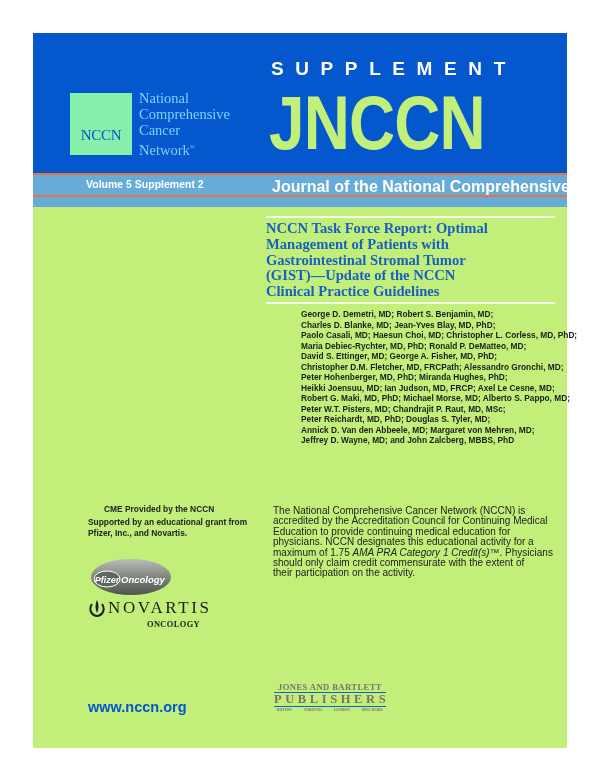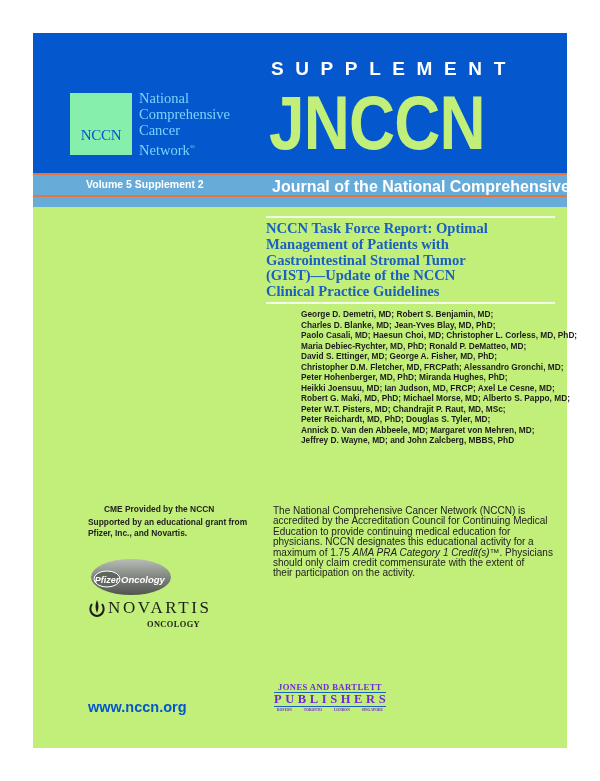--- a/index.html
+++ b/index.html
@@ -34,21 +34,21 @@
   .novartis { position: absolute; left: 55px; top: 564px; width: 115px; height: 40px; }
   .novartis-word { position: absolute; left: 20px; top: 1px; font-family: "Liberation Serif", serif; font-size: 17px; color: #1d1d1d; letter-spacing: 2.6px; white-space: nowrap; }
   .novartis-sub { position: absolute; left: 59px; top: 23px; font-family: "Liberation Serif", serif; font-size: 8.4px; font-weight: bold; color: #1d1d1d; letter-spacing: 0.4px; white-space: nowrap; }
 
   .accr { position: absolute; left: 240px; top: 473px; font-size: 10px; line-height: 10.4px; font-weight: normal; color: #222222; }
   .accr div { white-space: nowrap; }
   .accr i { font-style: italic; }
 
   .url { position: absolute; left: 55px; top: 666px; font-size: 14.5px; font-weight: bold; color: #0457cc; white-space: nowrap; }
 
-  .jb { position: absolute; left: 241px; top: 649px; width: 112px; text-align: center; color: #6d28d9; font-family: "Liberation Serif", serif; }
+  .jb { position: absolute; left: 241px; top: 649px; width: 112px; text-align: center; color: #737373; font-family: "Liberation Serif", serif; }
   .jb-top { font-size: 8.6px; font-weight: bold; letter-spacing: 0.4px; white-space: nowrap; border-bottom: 1px solid #1a5fc2; line-height: 10px; padding-bottom: 0; }
   .jb-mid { font-size: 12.5px; font-weight: bold; letter-spacing: 3.6px; white-space: nowrap; line-height: 13px; border-bottom: 1px solid #1a5fc2; }
   .jb-cities { display: flex; justify-content: space-between; font-size: 3.6px; font-weight: bold; line-height: 6px; padding: 0 3px; }
 </style>
 </head>
 <body>
 
 <div class="page">
 
   <div class="header">

